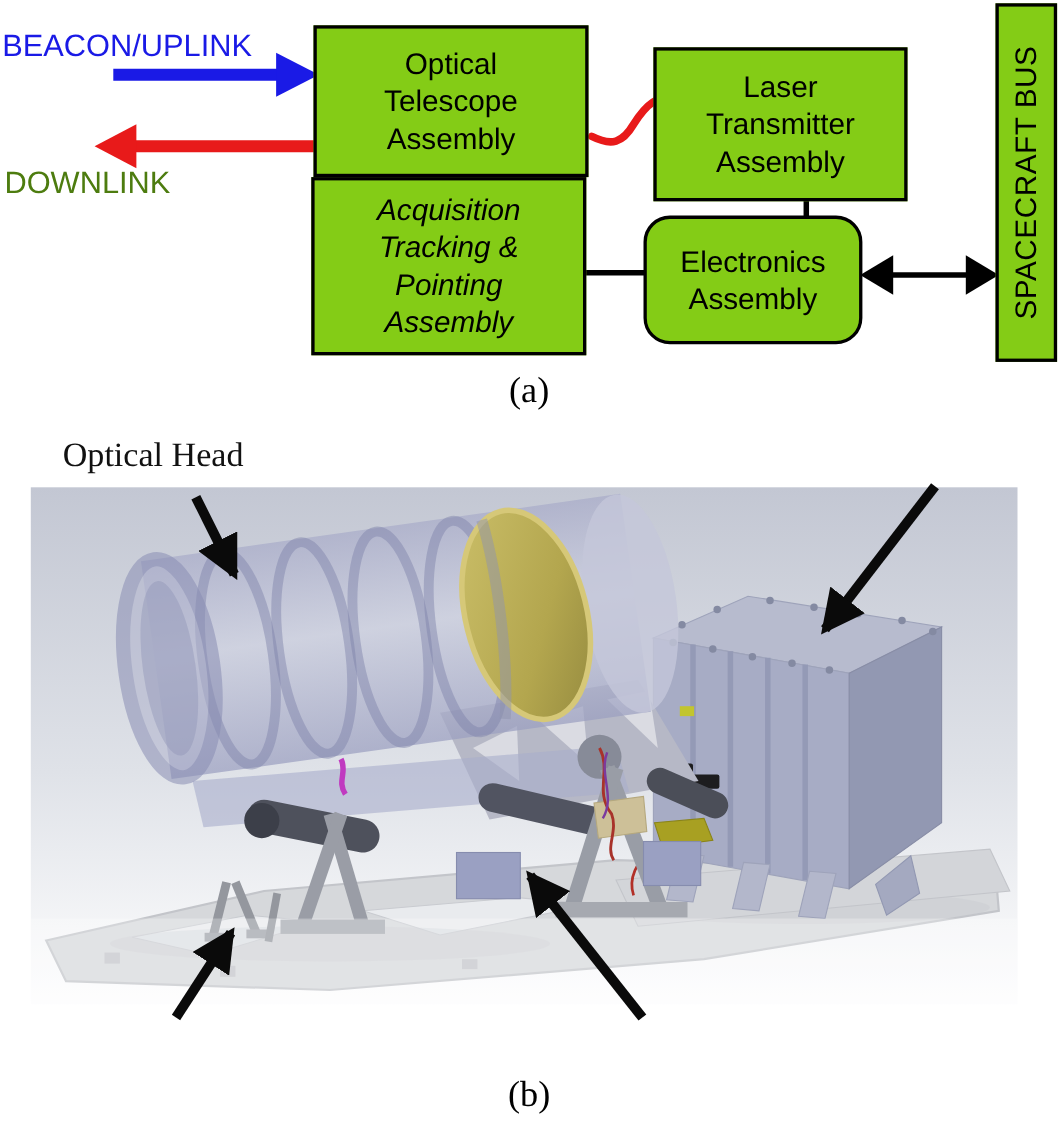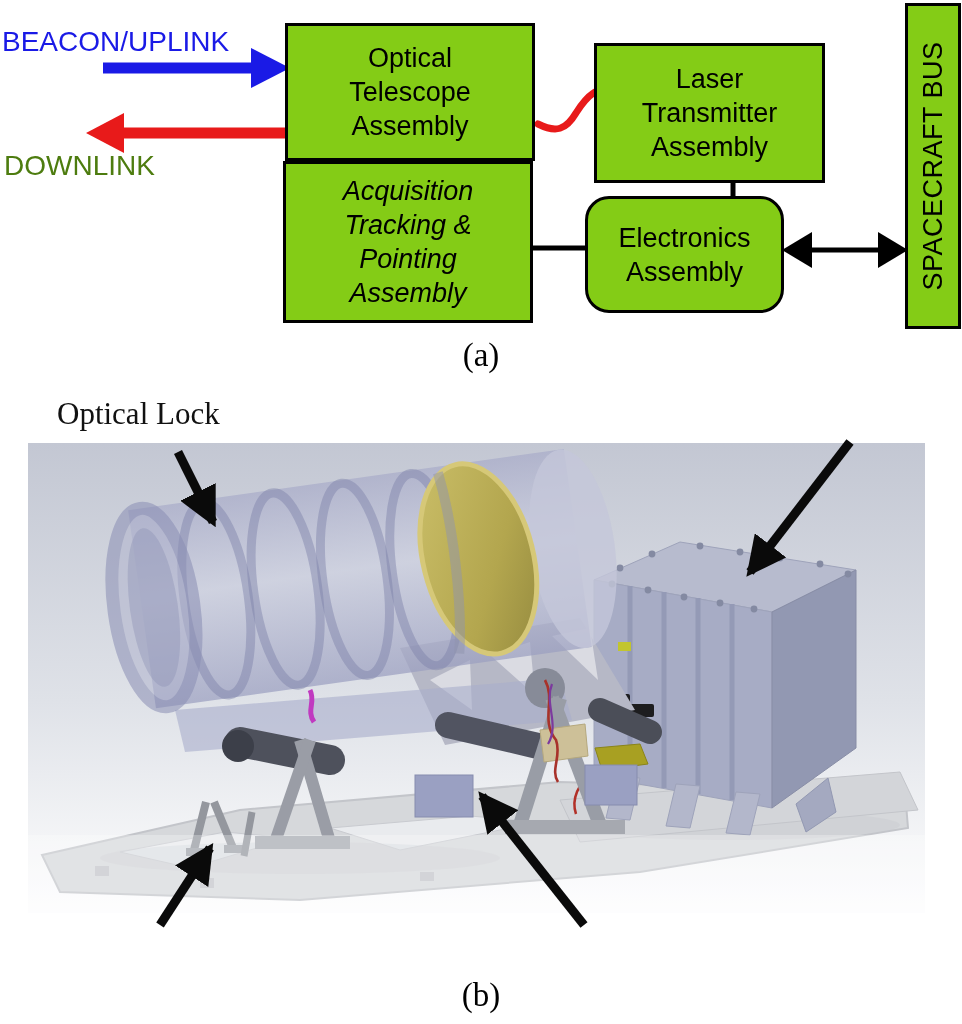--- a/index.html
+++ b/index.html
@@ -236,16 +236,16 @@
     </g>
 
     <rect x="28" y="455" width="897" height="78" fill="#ffffff" opacity="0.28"></rect>
 
     <line x1="178" y1="72" x2="213" y2="142" stroke="#0a0a0a" stroke-width="9" marker-end="url(#ah)"></line>
     <line x1="850" y1="62" x2="750" y2="192" stroke="#0a0a0a" stroke-width="9" marker-end="url(#ah)"></line>
     <line x1="160" y1="545" x2="210" y2="468" stroke="#0a0a0a" stroke-width="9" marker-end="url(#ah)"></line>
     <line x1="584" y1="545" x2="482" y2="416" stroke="#0a0a0a" stroke-width="9" marker-end="url(#ah)"></line>
   </svg>
 
-  <span class="photo-label" id="lbl-optical-head">Optical Lock</span>
+  <span class="photo-label" id="lbl-optical-head">Optical Head</span>
 
   <div class="caption" id="caption-b">(b)</div>
 </div>
 
 </body></html>

